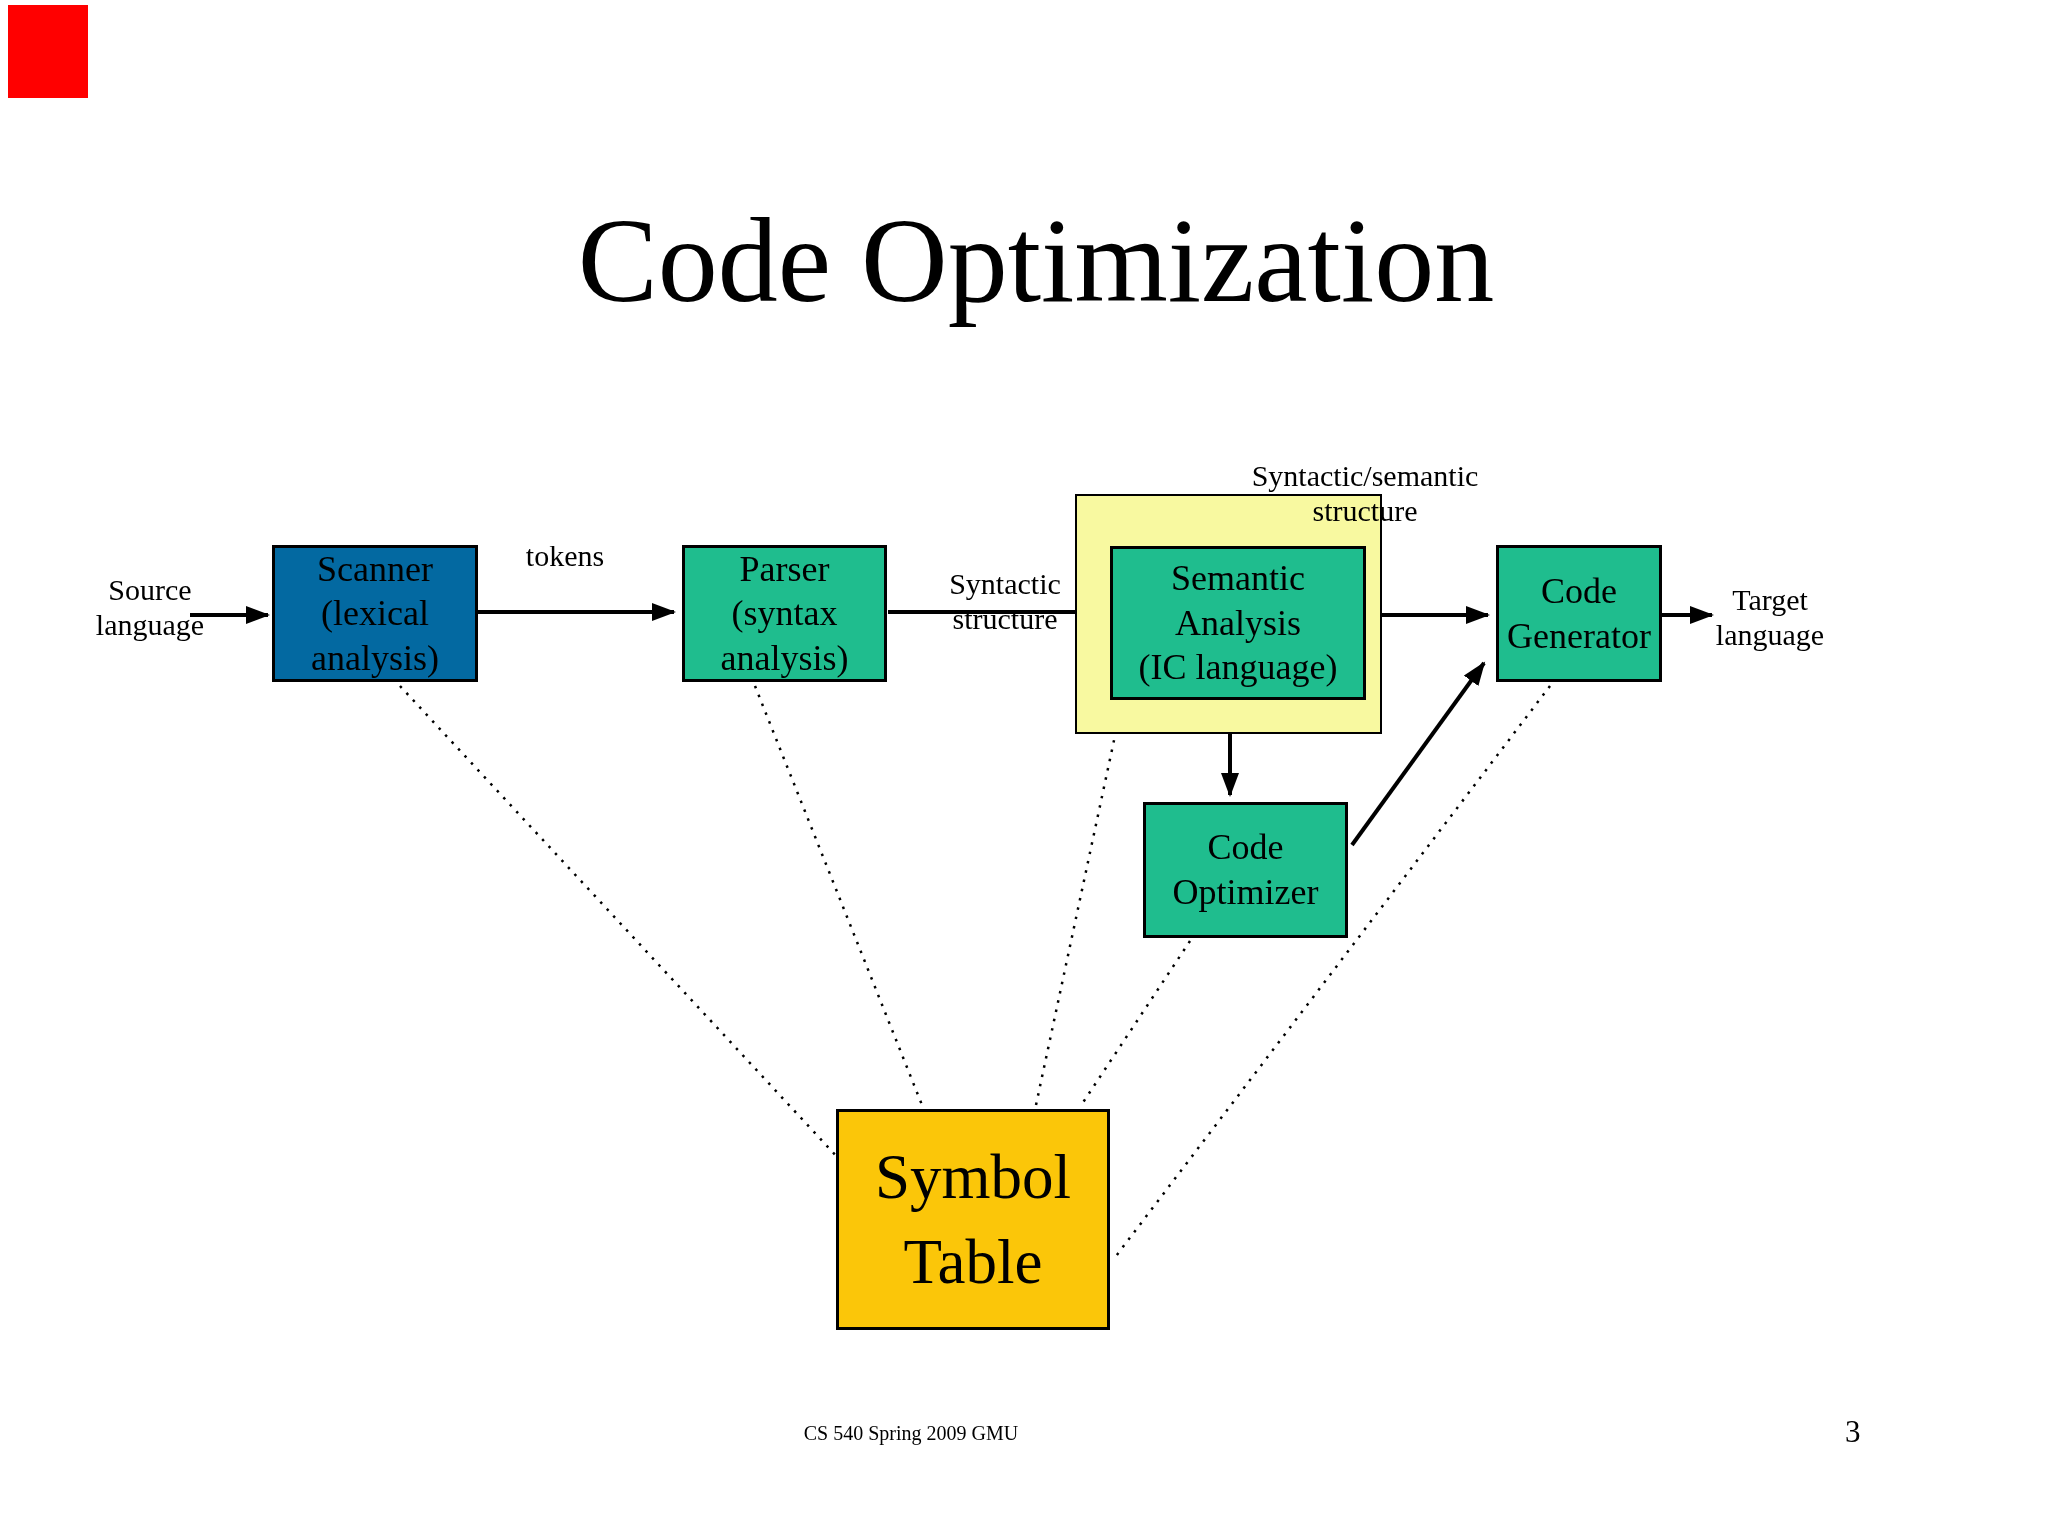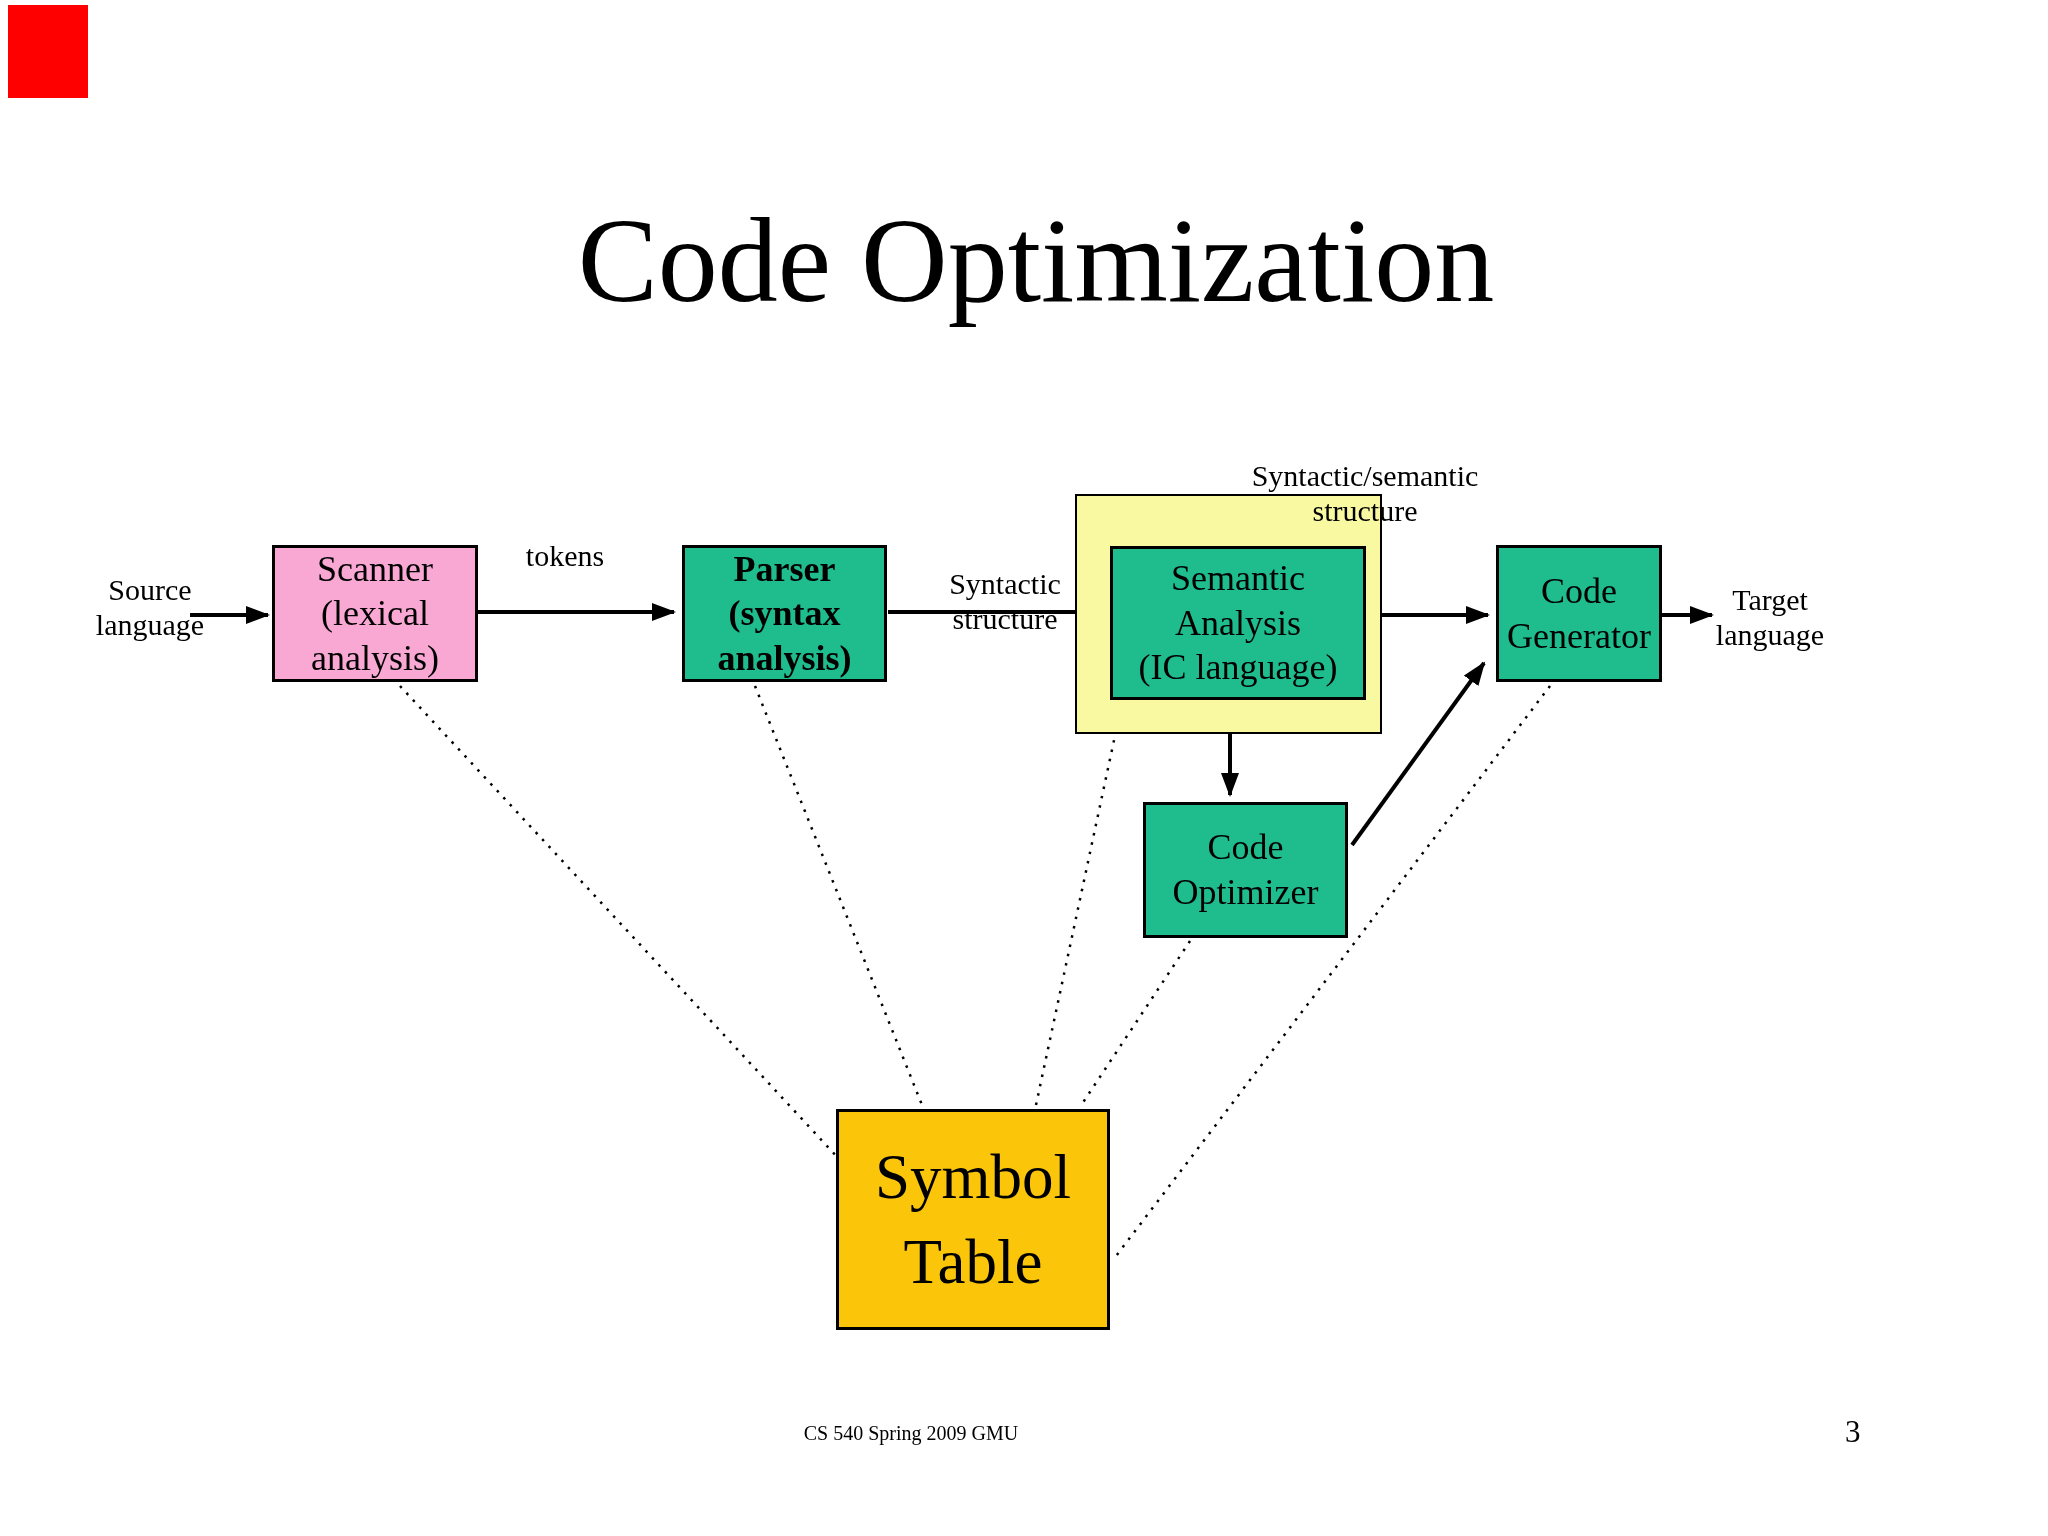--- a/index.html
+++ b/index.html
@@ -30,21 +30,21 @@
     border:3px solid #000;
     display:flex;flex-direction:column;justify-content:center;align-items:center;
     text-align:center;font-size:36px;line-height:1.24;
   }
   .hl-wrap{
     position:absolute;box-sizing:border-box;
     border:2px solid #000;
     left:1075px;top:494px;width:307px;height:240px;
   }
   #box-scanner  {left:272px; top:545px; width:206px; height:137px;}
-  #box-parser   {left:682px; top:545px; width:205px; height:137px;font-weight:bold;}
+  #box-parser   {left:682px; top:545px; width:205px; height:137px;}
   #box-semantic {left:1110px;top:546px; width:256px; height:154px;}
   #box-codegen  {left:1496px;top:545px; width:166px; height:137px;}
   #box-optimizer{left:1143px;top:802px; width:205px; height:136px;}
   #box-symbol   {left:836px; top:1109px;width:274px; height:221px;
                  font-size:63px;line-height:1.34;}
   .sidelabel{
     position:absolute;text-align:center;
     font-size:30px;line-height:1.18;
   }
   #label-source   {left:50px;  top:572px; width:200px;}
@@ -86,21 +86,21 @@
 
     <line class="dotted" x1="400" y1="686" x2="840" y2="1160"></line>
     <line class="dotted" x1="755" y1="686" x2="922" y2="1105"></line>
     <line class="dotted" x1="1122" y1="703" x2="1036" y2="1105"></line>
     <line class="dotted" x1="1190" y1="941" x2="1080" y2="1107"></line>
     <line class="dotted" x1="1550" y1="686" x2="1113" y2="1260"></line>
   </svg>
 
   <div class="hl-wrap" style="background-color: rgb(248, 249, 160);"></div>
 
-  <div class="box" id="box-scanner" style="background-color: #f9a8d4;">
+  <div class="box" id="box-scanner" style="background-color: #0369a1;">
     <span>Scanner</span>
     <span>(lexical</span>
     <span>analysis)</span>
   </div>
 
   <div class="box" id="box-parser" style="background-color: rgb(31, 189, 142);">
     <span>Parser</span>
     <span>(syntax</span>
     <span>analysis)</span>
   </div>

